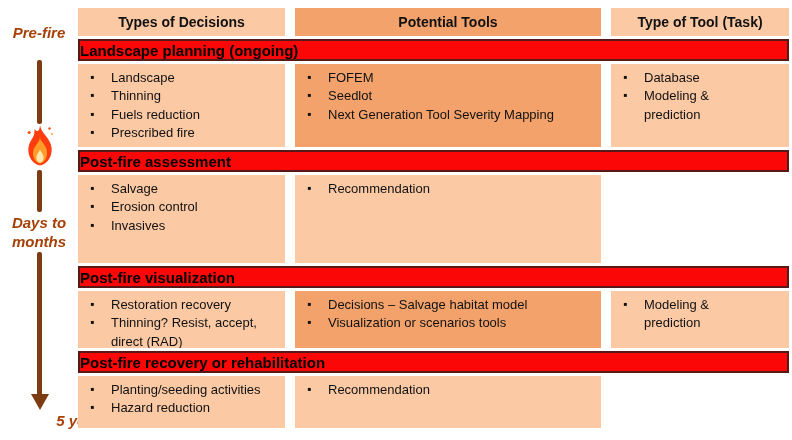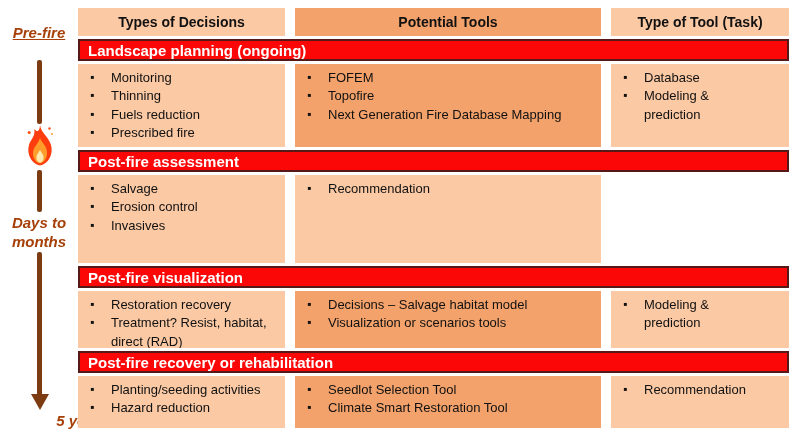--- a/index.html
+++ b/index.html
@@ -13,21 +13,21 @@
 
   
   .timeline { position: absolute; left: 0; top: 0; width: 78px; height: 440px; }
   .tl-label {
     position: absolute; left: 0; width: 78px;
     text-align: center;
     font-weight: bold; font-style: italic;
     font-size: 15px; color: var(--label-rust, #A64008);
     line-height: 19px;
   }
-  .tl-pre   { top: 23px; text-decoration: underline; }
+  .tl-pre   { top: 23px; }
   .tl-days  { top: 213px; }
   .tl-five  { top: 411px; margin-left: 43px; }
   .tl-seg {
     position: absolute; left: 37px; width: 5px;
     background: var(--timeline-brown, #7D3B12);
     border-radius: 2px;
   }
   .tl-seg1 { top: 60px;  height: 64px; }
   .tl-seg2 { top: 170px; height: 42px; }
   .tl-stem { top: 252px; height: 144px; }
@@ -53,23 +53,22 @@
     display: flex; align-items: center; justify-content: center;
     font-weight: bold; font-size: 14px; color: #111;
   }
   .light { background: var(--cell-light, #FBC9A4); }
   .dark  { background: var(--cell-dark, #F3A26B); }
   .band {
     grid-column: 1 / -1;
     background: var(--band-red, #FB0707);
     border: 2px solid var(--band-border, #571818);
     box-sizing: border-box;
-    color: #ffffff; font-weight: bold; font-size: 15px;
+    color: #000000; font-weight: bold; font-size: 15px;
     display: flex; align-items: center;
-    padding-left: 8px;
   }
   .cell { overflow: hidden; }
   ul.bullets {
     list-style: none;
     margin: 0; padding: 5px 12px 0 0;
   }
   ul.bullets li {
     position: relative;
     padding-left: 33px;
     font-size: 13px; line-height: 1.42; color: #111;
@@ -111,31 +110,31 @@
 
   <div class="grid">
 
     <div class="hcell light">Types of Decisions</div>
     <div class="hcell dark">Potential Tools</div>
     <div class="hcell light">Type of Tool (Task)</div>
 
     <div class="band">Landscape planning (ongoing)</div>
     <div class="cell light">
       <ul class="bullets">
-          <li>Monitoring</li>
+          <li>Landscape</li>
           <li>Thinning</li>
           <li>Fuels reduction</li>
           <li>Prescribed fire</li>
         </ul>
     </div>
     <div class="cell dark">
       <ul class="bullets">
           <li>FOFEM</li>
-          <li>Topofire</li>
-          <li>Next Generation Fire Database Mapping</li>
+          <li>Seedlot</li>
+          <li>Next Generation Tool Severity Mapping</li>
         </ul>
     </div>
     <div class="cell light">
       <ul class="bullets task">
           <li>Database</li>
           <li>Modeling &amp; prediction</li>
         </ul>
     </div>
 
     <div class="band">Post-fire assessment</div>
@@ -149,21 +148,21 @@
     <div class="cell light">
       <ul class="bullets task">
           <li>Recommendation</li>
         </ul>
     </div>
 
     <div class="band">Post-fire visualization</div>
     <div class="cell light">
       <ul class="bullets">
           <li>Restoration recovery</li>
-          <li>Treatment? Resist, habitat, direct (RAD)</li>
+          <li>Thinning? Resist, accept, direct (RAD)</li>
         </ul>
     </div>
     <div class="cell dark">
       <ul class="bullets">
           <li>Decisions – Salvage habitat model</li>
           <li>Visualization or scenarios tools</li>
         </ul>
     </div>
     <div class="cell light">
       <ul class="bullets task">
@@ -171,26 +170,20 @@
         </ul>
     </div>
 
     <div class="band">Post-fire recovery or rehabilitation</div>
     <div class="cell light">
       <ul class="bullets">
           <li>Planting/seeding activities</li>
           <li>Hazard reduction</li>
         </ul>
     </div>
-    <div class="cell dark">
-      <ul class="bullets">
-          <li>Seedlot Selection Tool</li>
-          <li>Climate Smart Restoration Tool</li>
-        </ul>
-    </div>
     <div class="cell light">
       <ul class="bullets task">
           <li>Recommendation</li>
         </ul>
     </div>
 
   </div>
 </div>
 
 </body></html>

